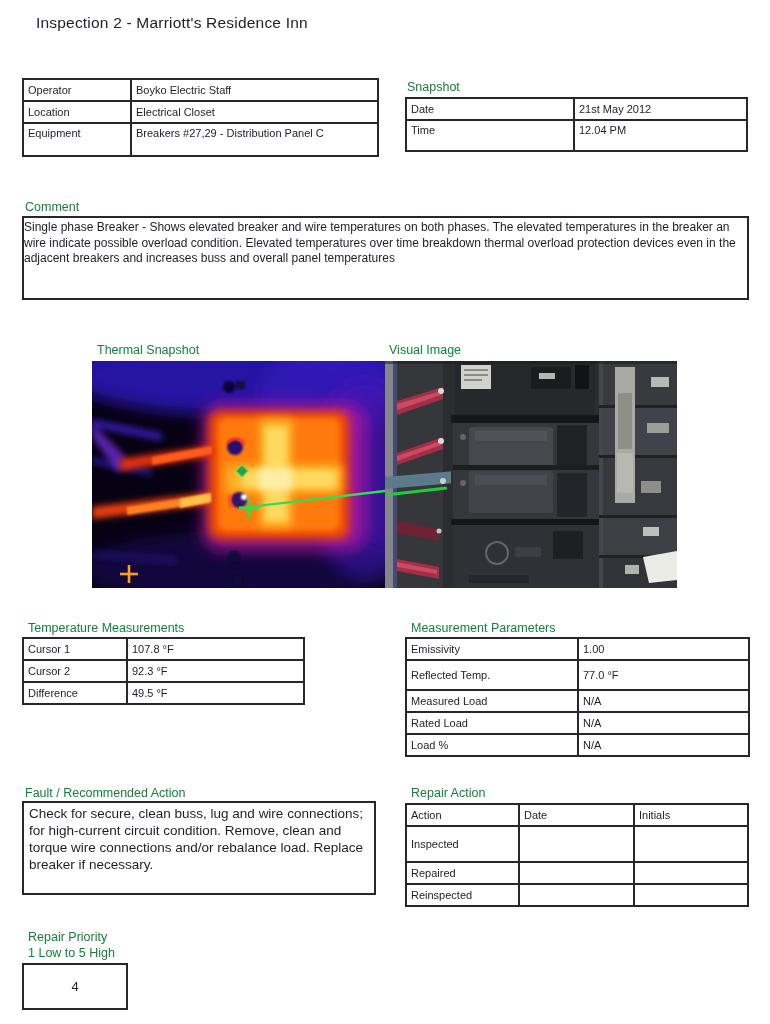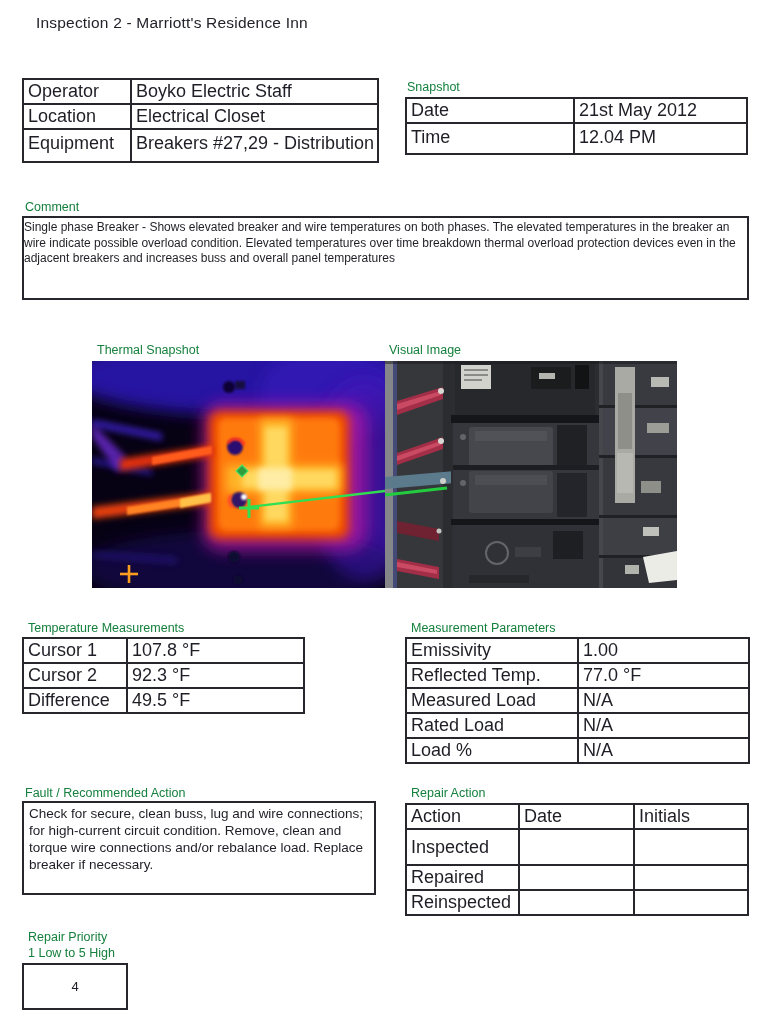--- a/index.html
+++ b/index.html
@@ -5,21 +5,21 @@
   html,body { margin:0; padding:0; background:#ffffff; }
   .page {
     position:relative; width:770px; height:1024px; background:#ffffff;
     font-family:"Liberation Sans", sans-serif; color:#1e1e26; overflow:hidden;
   }
   .abs { position:absolute; }
   .title { font-size:15.5px; font-weight:normal; letter-spacing:.2px; color:#22222a; }
   .sec-h { font-size:12.5px; color:#15803d; white-space:nowrap; }
   table.tbl { border-collapse:collapse; table-layout:fixed; }
   table.tbl td, table.tbl th {
-    border:2px solid #26262c; font-size:18px; font-weight:normal;
+    border:2px solid #26262c; font-size:11px; font-weight:normal;
     padding:1px 4px; text-align:left; vertical-align:middle;
     overflow:hidden; white-space:nowrap; color:#1e1e26;
   }
   .box { border:2px solid #26262c; box-sizing:border-box; }
   .comment-text { font-size:12px; line-height:15.5px; padding:2px 0; color:#1e1e26; }
   .fault-text { font-size:13.5px; line-height:17px; padding:2px 5px; color:#1e1e26; }
   .va-top { vertical-align:top !important; padding-top:3px !important; }
   .c-green { color:#3ed657; }
   .c-orange { color:#ee6a45; }
   .priority-box { display:flex; align-items:center; justify-content:center; font-size:13px; }
@@ -239,21 +239,21 @@
   <table class="tbl abs" style="left:405px; top:637px; width:343px;">
     <colgroup>
         <col style="width:172px">
         <col style="width:171px">
       </colgroup>
     <tbody>
         <tr style="height:22px">
       <td>Emissivity</td>
       <td>1.00</td>
     </tr>
-    <tr style="height:22px">
+    <tr style="height:30px">
       <td>Reflected Temp.</td>
       <td>77.0 °F</td>
     </tr>
     <tr style="height:22px">
       <td>Measured Load</td>
       <td>N/A</td>
     </tr>
     <tr style="height:22px">
       <td>Rated Load</td>
       <td>N/A</td>

